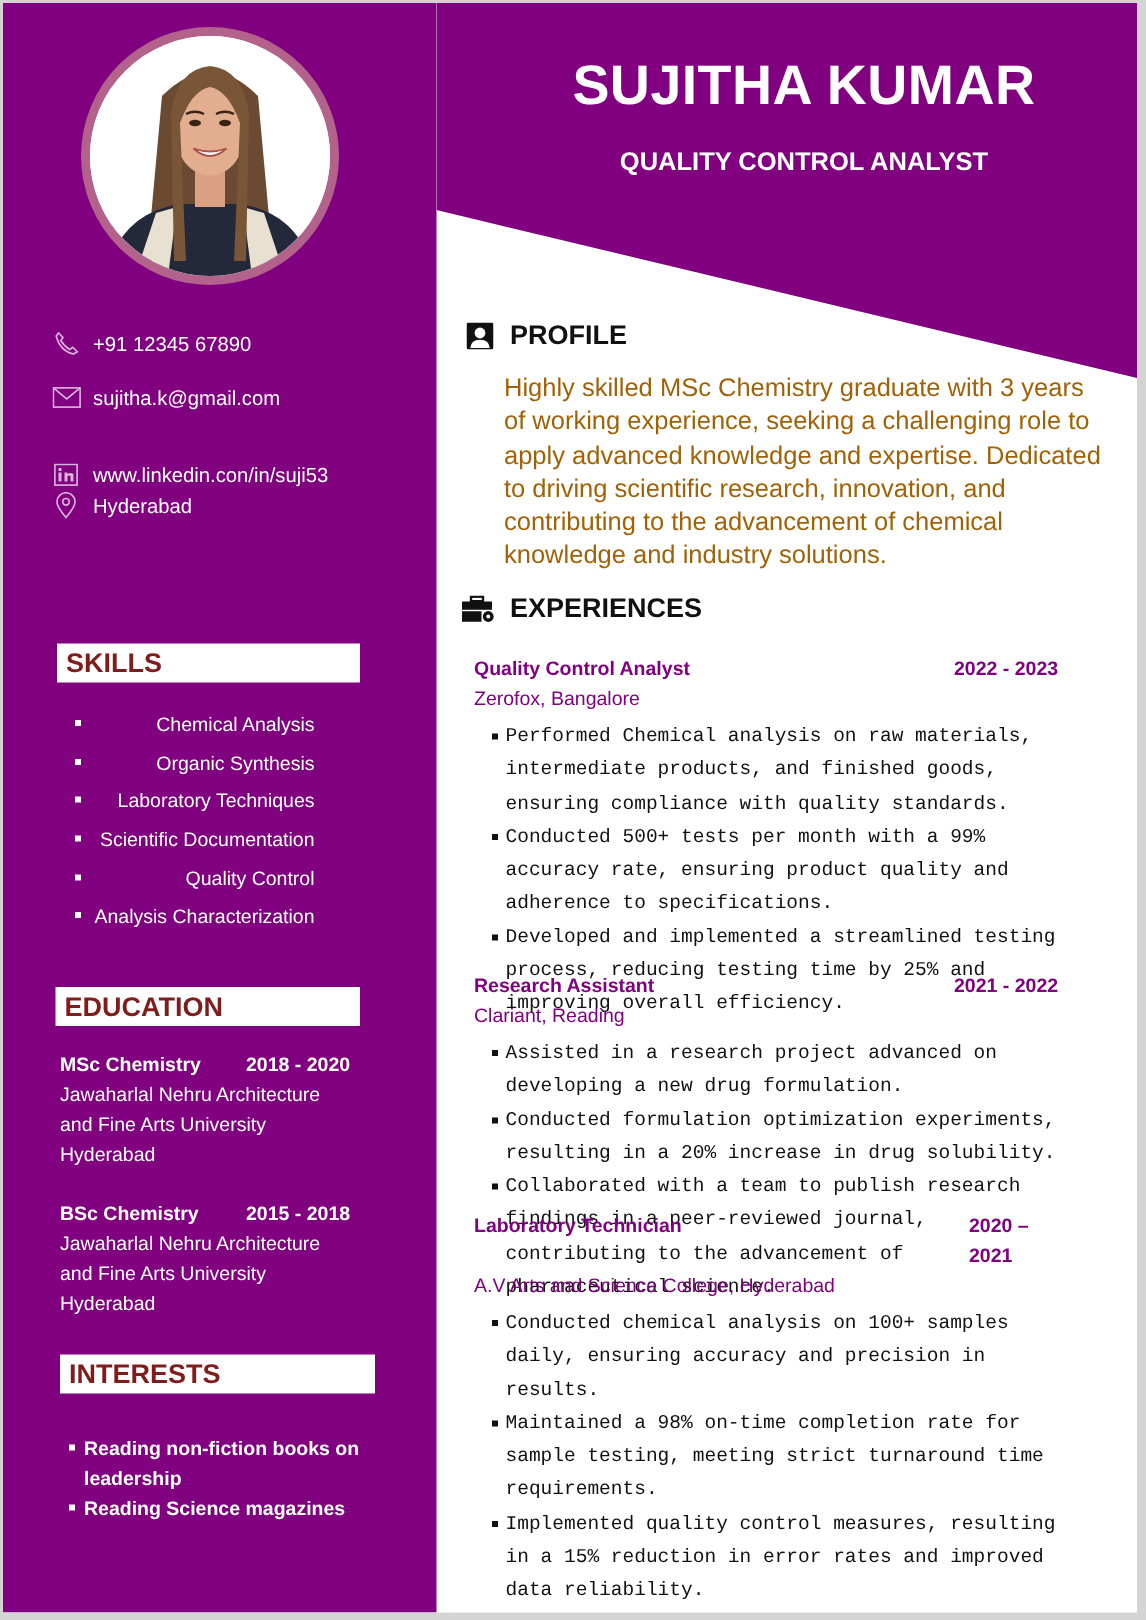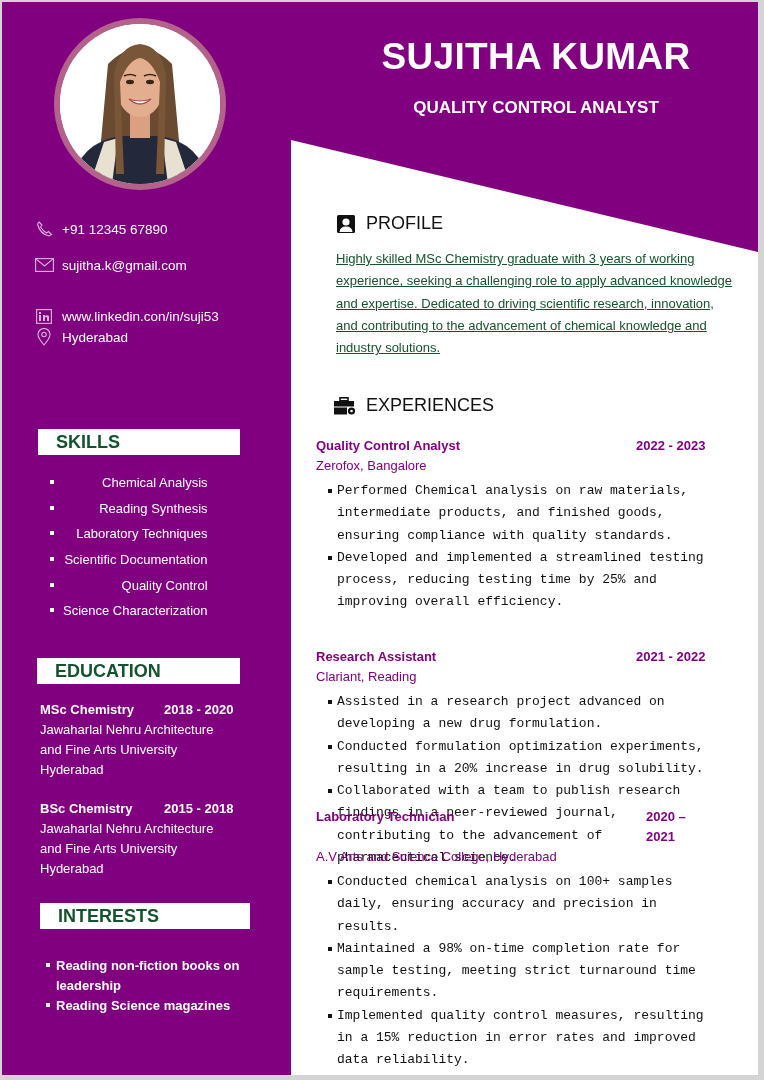--- a/index.html
+++ b/index.html
@@ -33,22 +33,22 @@
   .photo svg { width: 100%; height: 100%; display: block; }
 
   
   .contact { position: absolute; left: 32px; display: flex; align-items: center; font-size: 13px; font-family: "DejaVu Sans", sans-serif; }
   .contact .ico { width: 20px; height: 16px; margin-right: 8px; display: flex; align-items: center; justify-content: center; }
   .contact .ico svg { display: block; }
   .contact span.txt { font-family: "Liberation Sans", sans-serif; font-size: 13.5px; }
 
   
   .side-label {
-    position: absolute; background: #ffffff; color: #14532d;
-    font-weight: bold; font-size: 18px; height: 26px; line-height: 26px; padding-left: 18px;
+    position: absolute; background: #ffffff; color: #7f1d1d;
+    font-weight: bold; font-size: 18px; height: 26px; line-height: 26px; padding-left: 6px;
   }
   .skills { position: absolute; left: 48px; top: 472px; list-style: none; }
   .skills li { font-size: 13px; height: 25.7px; line-height: 18px; position: relative; padding-left: 13px; text-align: right; }
   .skills li::before { content: ""; position: absolute; left: 0; top: 6px; width: 4px; height: 4px; background: #ffffff; }
 
   .edu { position: absolute; left: 38px; width: 210px; font-size: 13px; line-height: 20px; }
   .edu .row { display: flex; font-weight: bold; }
   .edu .row .deg { width: 124px; }
 
   .interests { position: absolute; left: 44px; top: 954px; list-style: none; width: 200px; }
@@ -59,25 +59,25 @@
   .name {
     position: absolute; left: 289px; width: 490px; top: 34px; text-align: center;
     color: #ffffff; font-weight: bold; font-size: 37px; letter-spacing: 0.3px;
   }
   .role {
     position: absolute; left: 289px; width: 490px; top: 96px; text-align: center;
     color: #ffffff; font-weight: bold; font-size: 17px;
   }
 
   
-  .sec-title { position: absolute; display: flex; align-items: center; font-weight: normal; font-size: 18px; color: #111; margin-left: 26px; }
+  .sec-title { position: absolute; display: flex; align-items: center; font-weight: bold; font-size: 18px; color: #111; }
   .sec-title .sico { width: 20px; height: 20px; margin-right: 9px; display: flex; align-items: center; }
   .profile-text {
     position: absolute; left: 334px; top: 246px; width: 400px;
-    font-size: 13px; line-height: 22.3px; color: #14532d; text-decoration: underline;
+    font-size: 17px; line-height: 22.3px; color: #a16207;
   }
 
   .job { position: absolute; left: 314px; width: 400px; }
   .job .head { display: flex; justify-content: space-between; color: #800080; font-weight: bold; font-size: 13px; line-height: 20px; }
   .job .head .dates { width: 80px; text-align: left; }
   .job .co { color: #800080; font-size: 13px; line-height: 19px; }
   .job ul { list-style: none; margin-top: 5px; margin-left: 12px; font-family: Liberation Mono, monospace; }
   .job li { font-size: 13px; line-height: 22.3px; position: relative; padding-left: 9px; color: #111; width: 380px; }
   .job li::before { content: ""; position: absolute; left: 0; top: 9px; width: 4px; height: 4px; background: #111; }
 </style>
@@ -150,25 +150,25 @@
             <path d="M7 17 Q1 10 1 6.5 A6 6 0 0 1 13 6.5 Q13 10 7 17 Z" fill="none" stroke="#d9b3d9" stroke-width="1.1"></path>
             <circle cx="7" cy="6.5" r="2.2" fill="none" stroke="#d9b3d9" stroke-width="1.1"></circle>
           </svg>
       </span>
       <span class="txt">Hyderabad</span>
     </div>
 
     <div class="side-label" style="left:36px; top:427px; width:202px;">SKILLS</div>
     <ul class="skills">
       <li>Chemical Analysis</li>
-      <li>Reading Synthesis</li>
+      <li>Organic Synthesis</li>
       <li>Laboratory Techniques</li>
       <li>Scientific Documentation</li>
       <li>Quality Control</li>
-      <li>Science Characterization</li>
+      <li>Analysis Characterization</li>
     </ul>
 
     <div class="side-label" style="left:35px; top:656px; width:203px;">EDUCATION</div>
     <div class="edu" style="top:698px;">
       <div class="row">
           <span class="deg">MSc Chemistry</span>
           <span>2018 - 2020</span>
         </div>
       <div>Jawaharlal Nehru Architecture</div>
       <div>and Fine Arts University</div>
@@ -220,20 +220,21 @@
   </div>
 
   <div class="job" style="top:434px;">
     <div class="head">
         <span>Quality Control Analyst</span>
         <span class="dates">2022 - 2023</span>
       </div>
     <div class="co">Zerofox, Bangalore</div>
     <ul>
       <li>Performed Chemical analysis on raw materials, intermediate products, and finished goods, ensuring compliance with quality standards.</li>
+      <li>Conducted 500+ tests per month with a 99% accuracy rate, ensuring product quality and adherence to specifications.</li>
       <li>Developed and implemented a streamlined testing process, reducing testing time by 25% and improving overall efficiency.</li>
     </ul>
   </div>
 
   <div class="job" style="top:645px;">
     <div class="head">
         <span>Research Assistant</span>
         <span class="dates">2021 - 2022</span>
       </div>
     <div class="co">Clariant, Reading</div>

